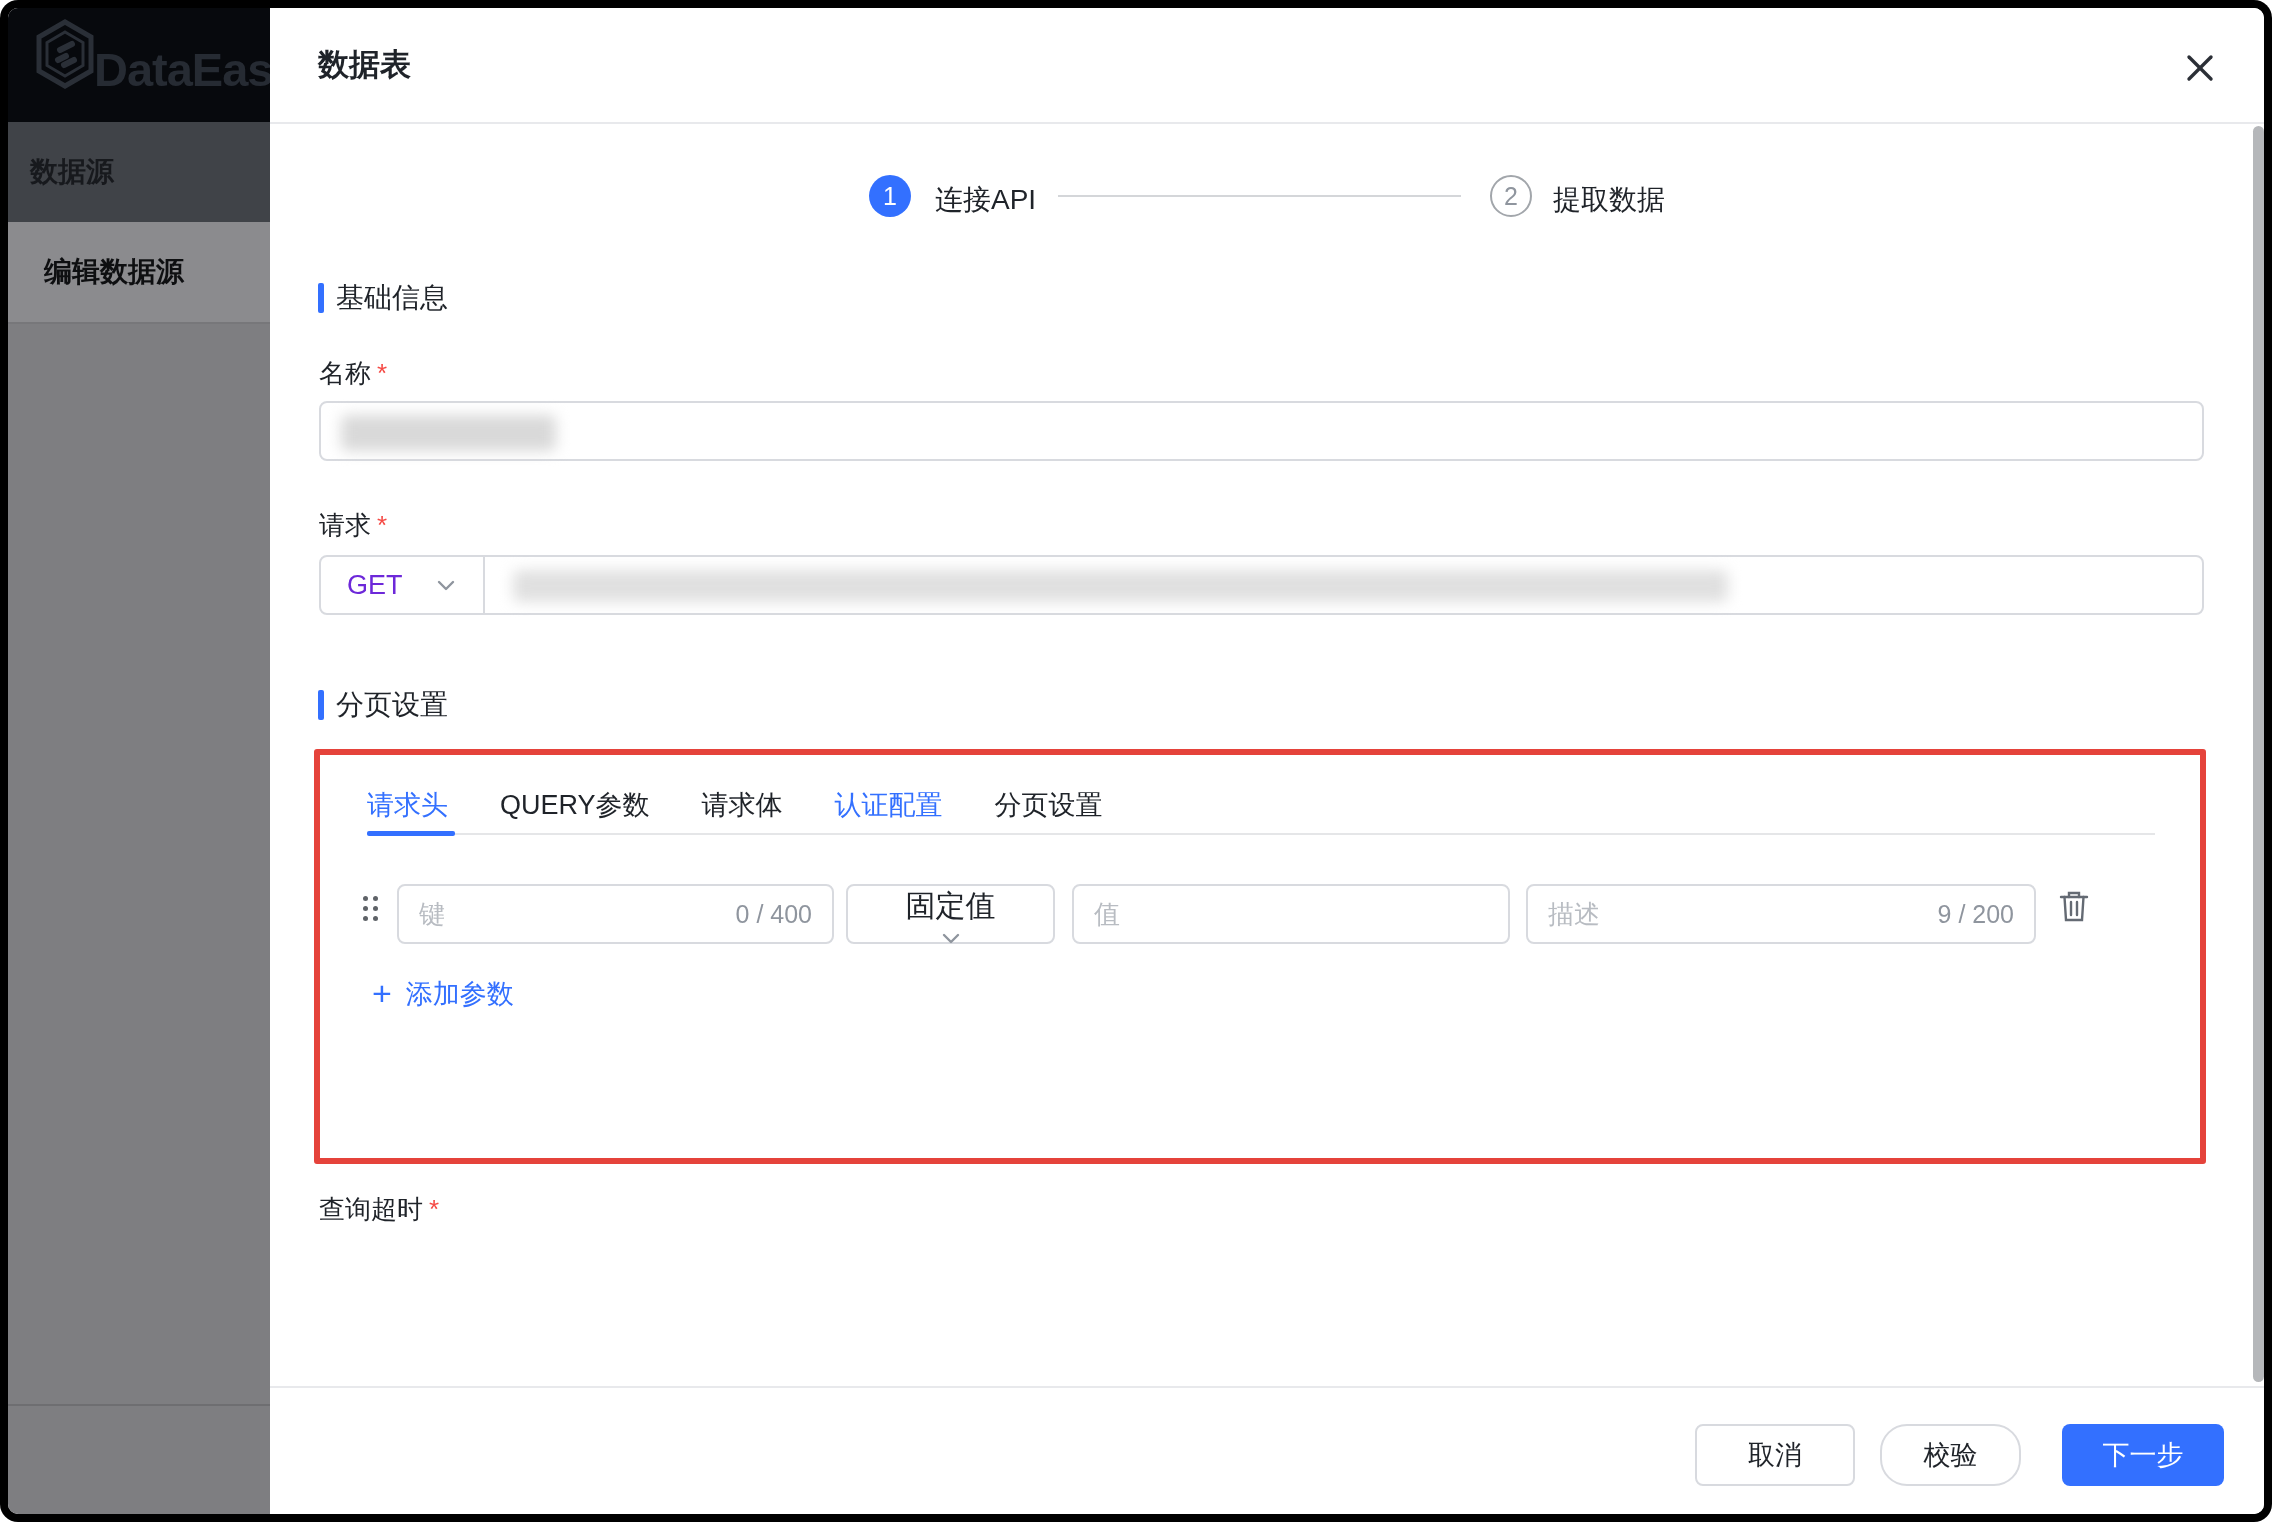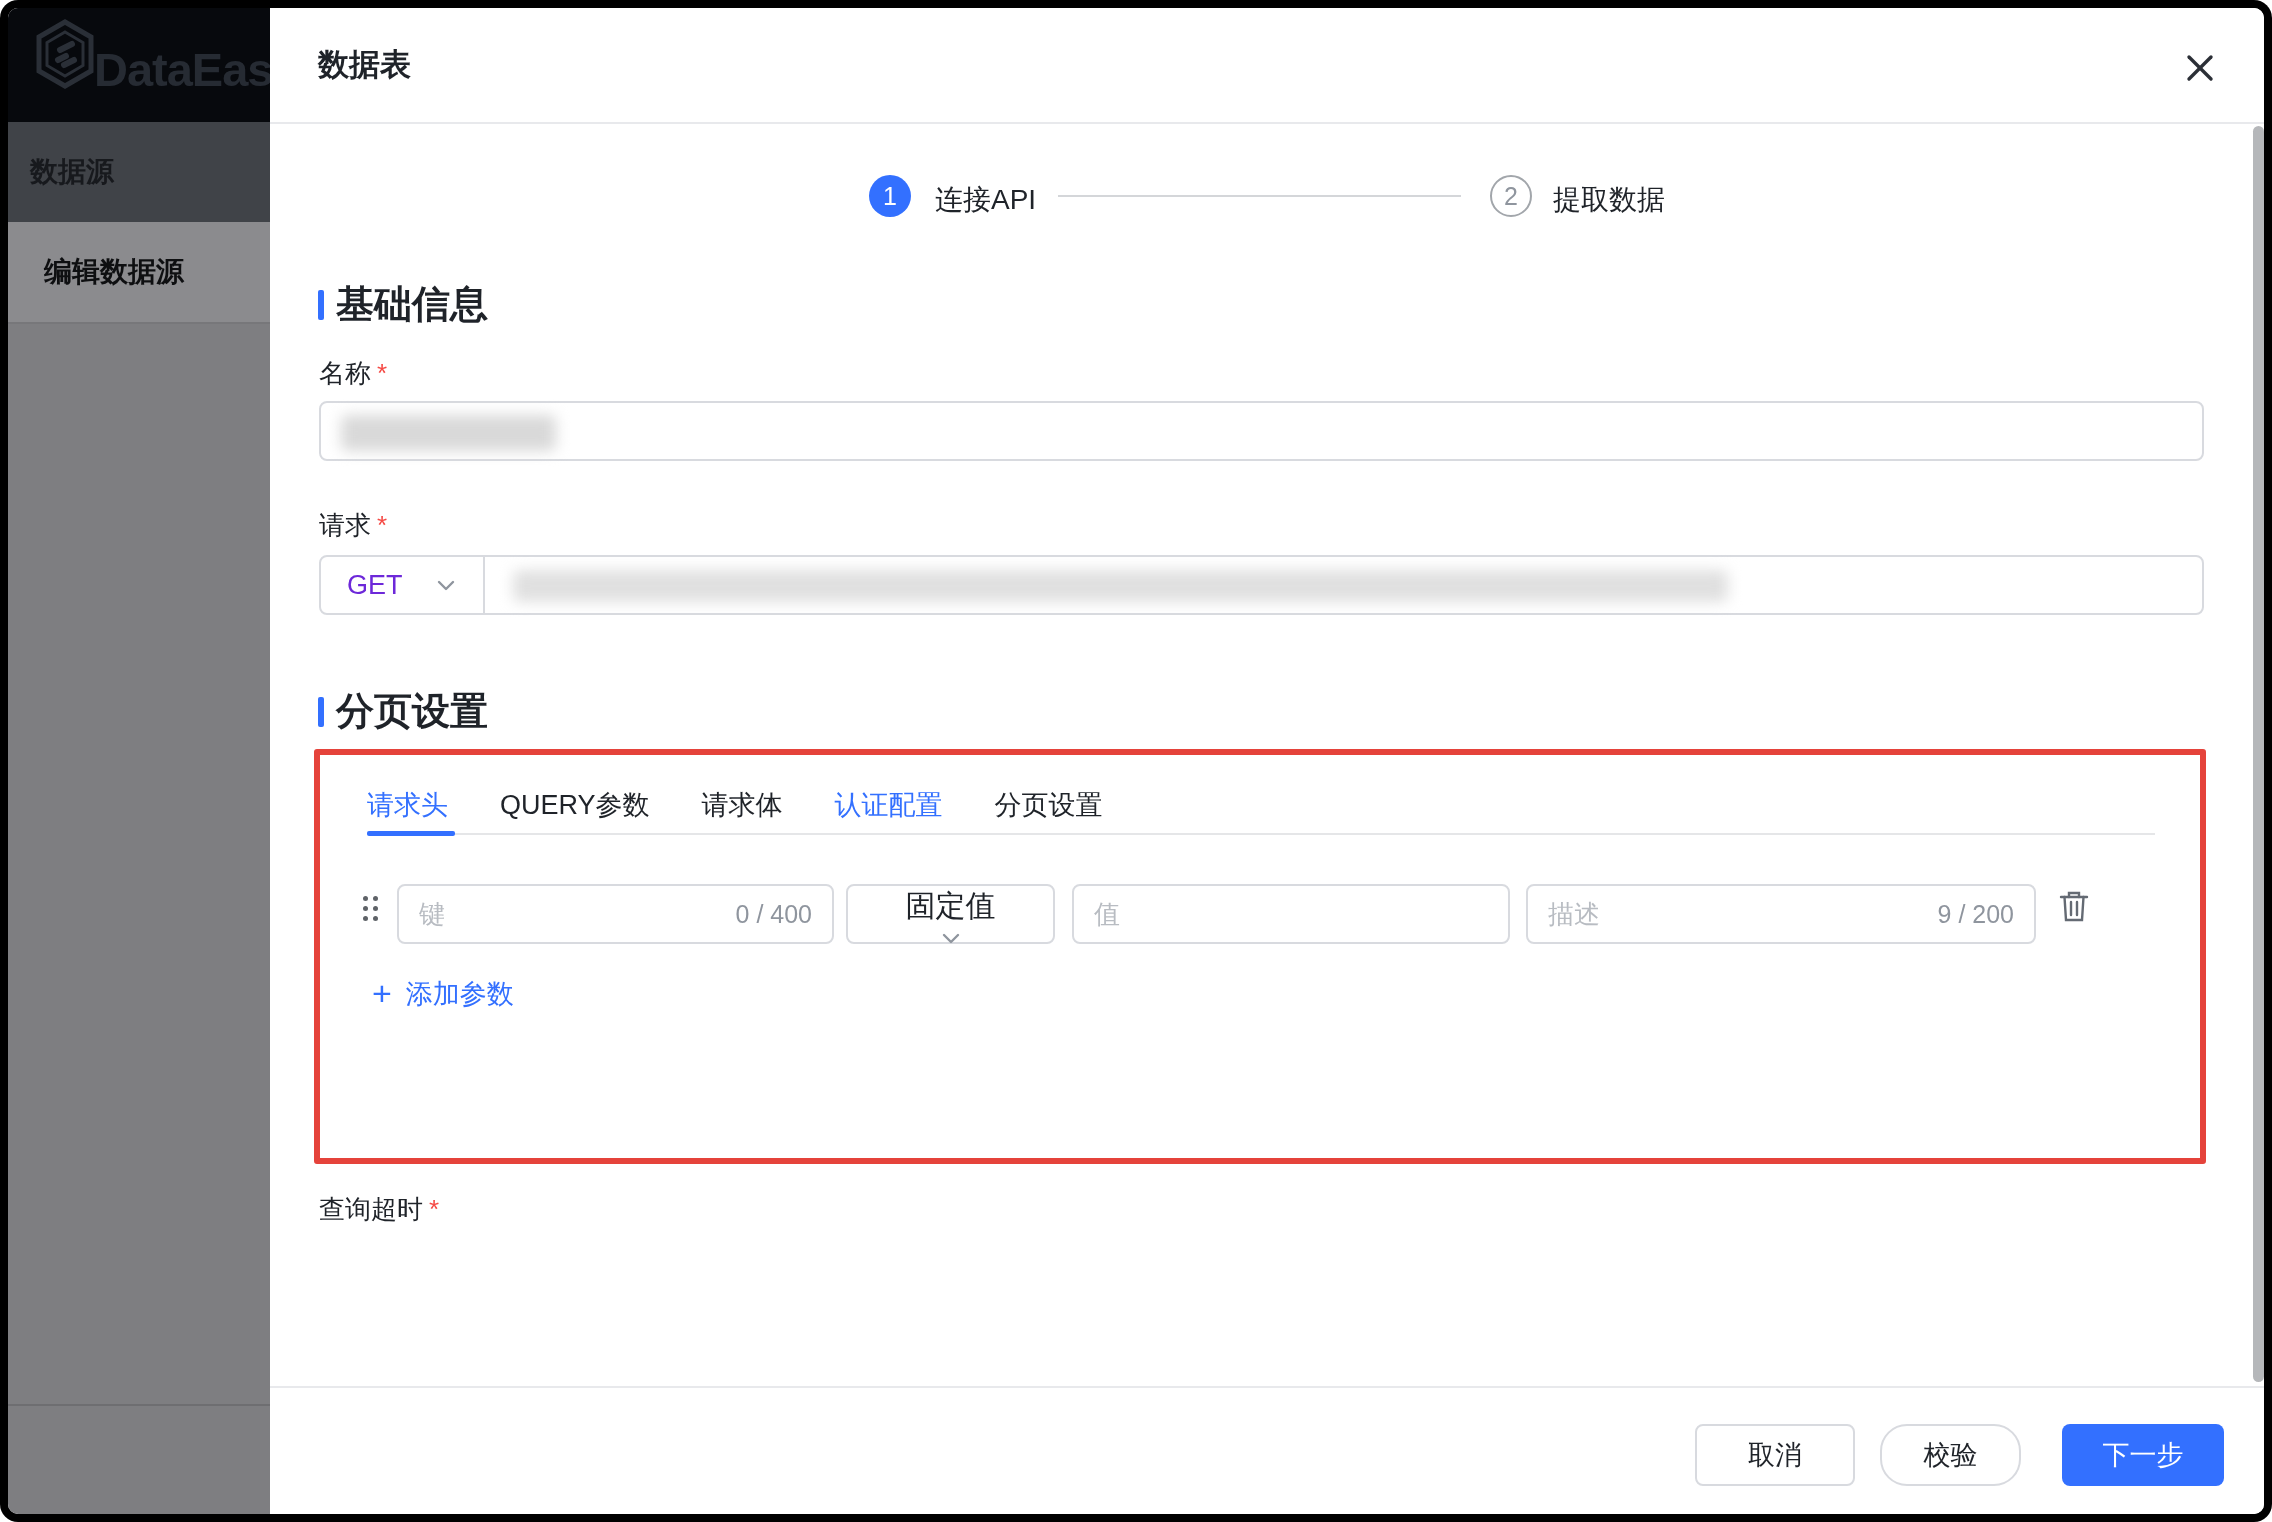--- a/index.html
+++ b/index.html
@@ -28,21 +28,21 @@
   .step-1{left:599px;top:167px;background:#3370ff;color:#fff;}
   .step-2{left:1220px;top:167px;background:#fff;border:2px solid #a2a6ab;color:#8f959e;}
   .step-label{position:absolute;top:173px;font-size:28px;color:#1f2329;}
   .step-label-1{left:665px;}
   .step-label-2{left:1283px;}
   .step-line{position:absolute;left:788px;top:187px;width:403px;height:2px;background:#d4d6d9;}
 
   
   .section-hd{position:absolute;display:flex;align-items:center;gap:12px;}
   .section-bar{width:6px;height:30px;background:#3370ff;border-radius:2px;}
-  .section-txt{font-size:38px;font-weight:700;color:#1f2329;}
+  .section-txt{font-size:28px;font-weight:400;color:#1f2329;}
 
   .field-label{position:absolute;font-size:26px;color:#1f2329;}
   .req{color:#f54a45;margin-left:6px;}
 
   .inp{position:absolute;background:#fff;border:2px solid #d8dadf;border-radius:8px;box-sizing:border-box;display:flex;align-items:center;padding:0 20px;}
   .inp input{border:none;outline:none;flex:1;min-width:0;font-size:26px;color:#1f2329;font-family:inherit;background:transparent;padding:0;}
   .inp input::placeholder{color:#b8bcc2;}
   .counter{font-size:25px;color:#8f959e;white-space:nowrap;margin-left:10px;}
   .blur-blob{position:absolute;filter:blur(7px);border-radius:6px;}
 

